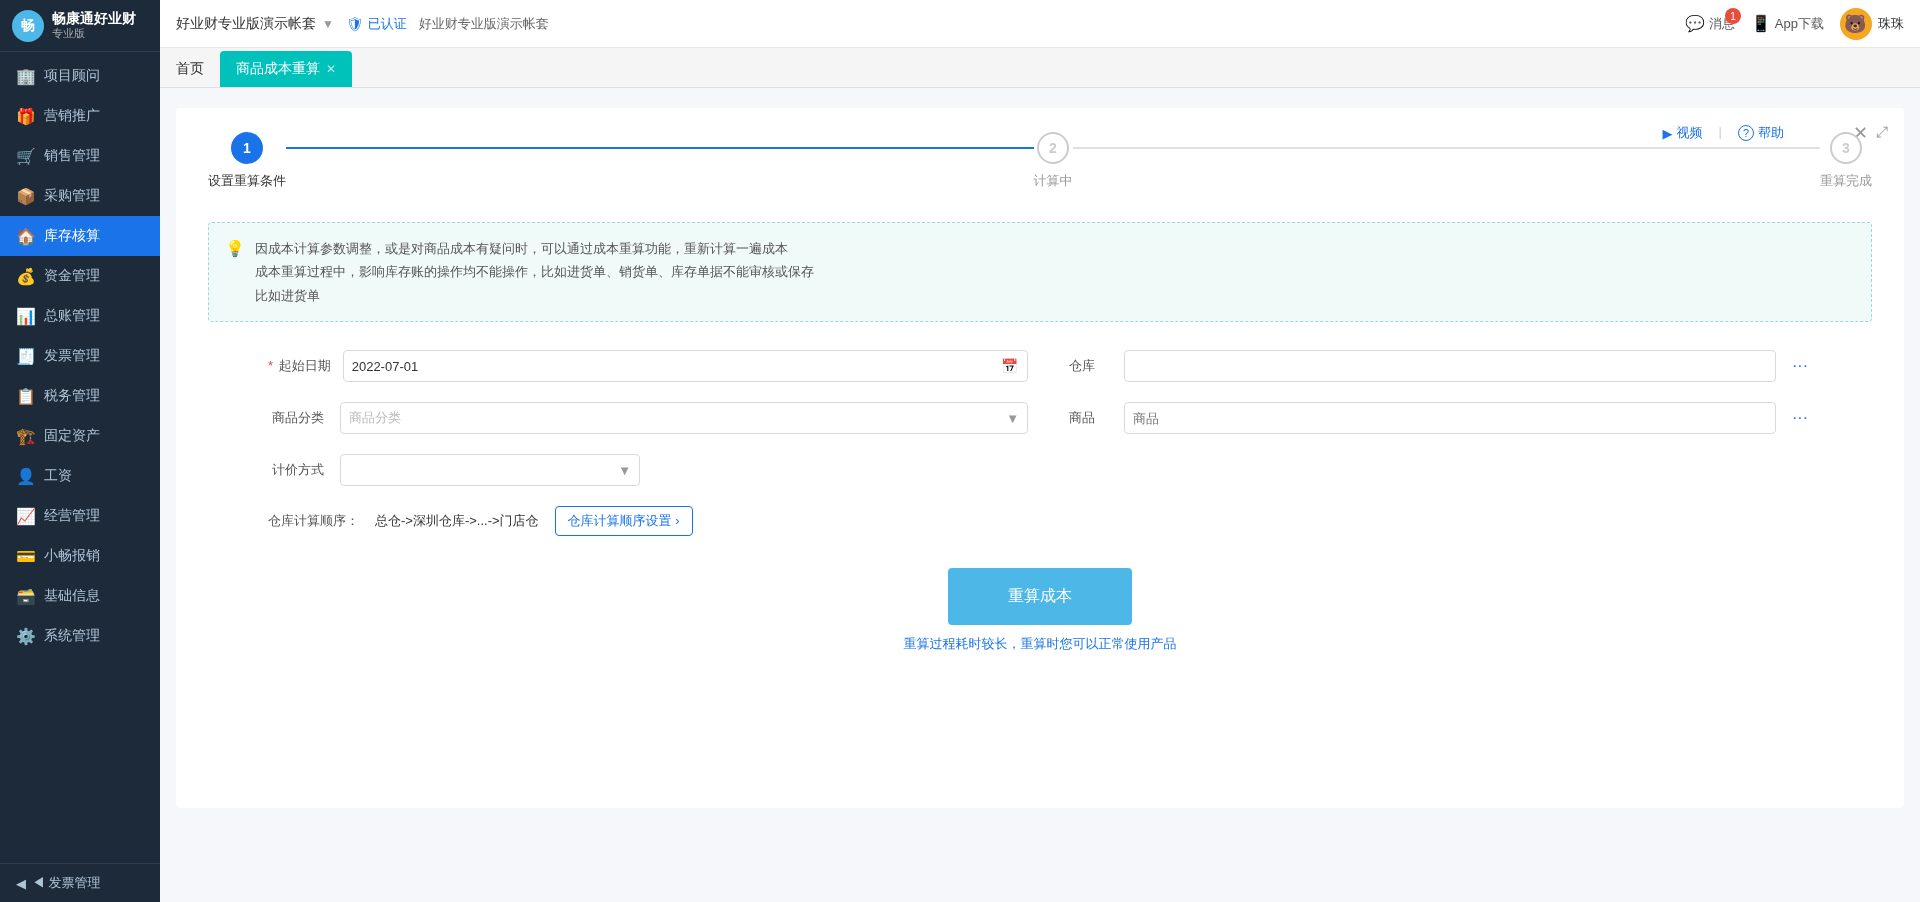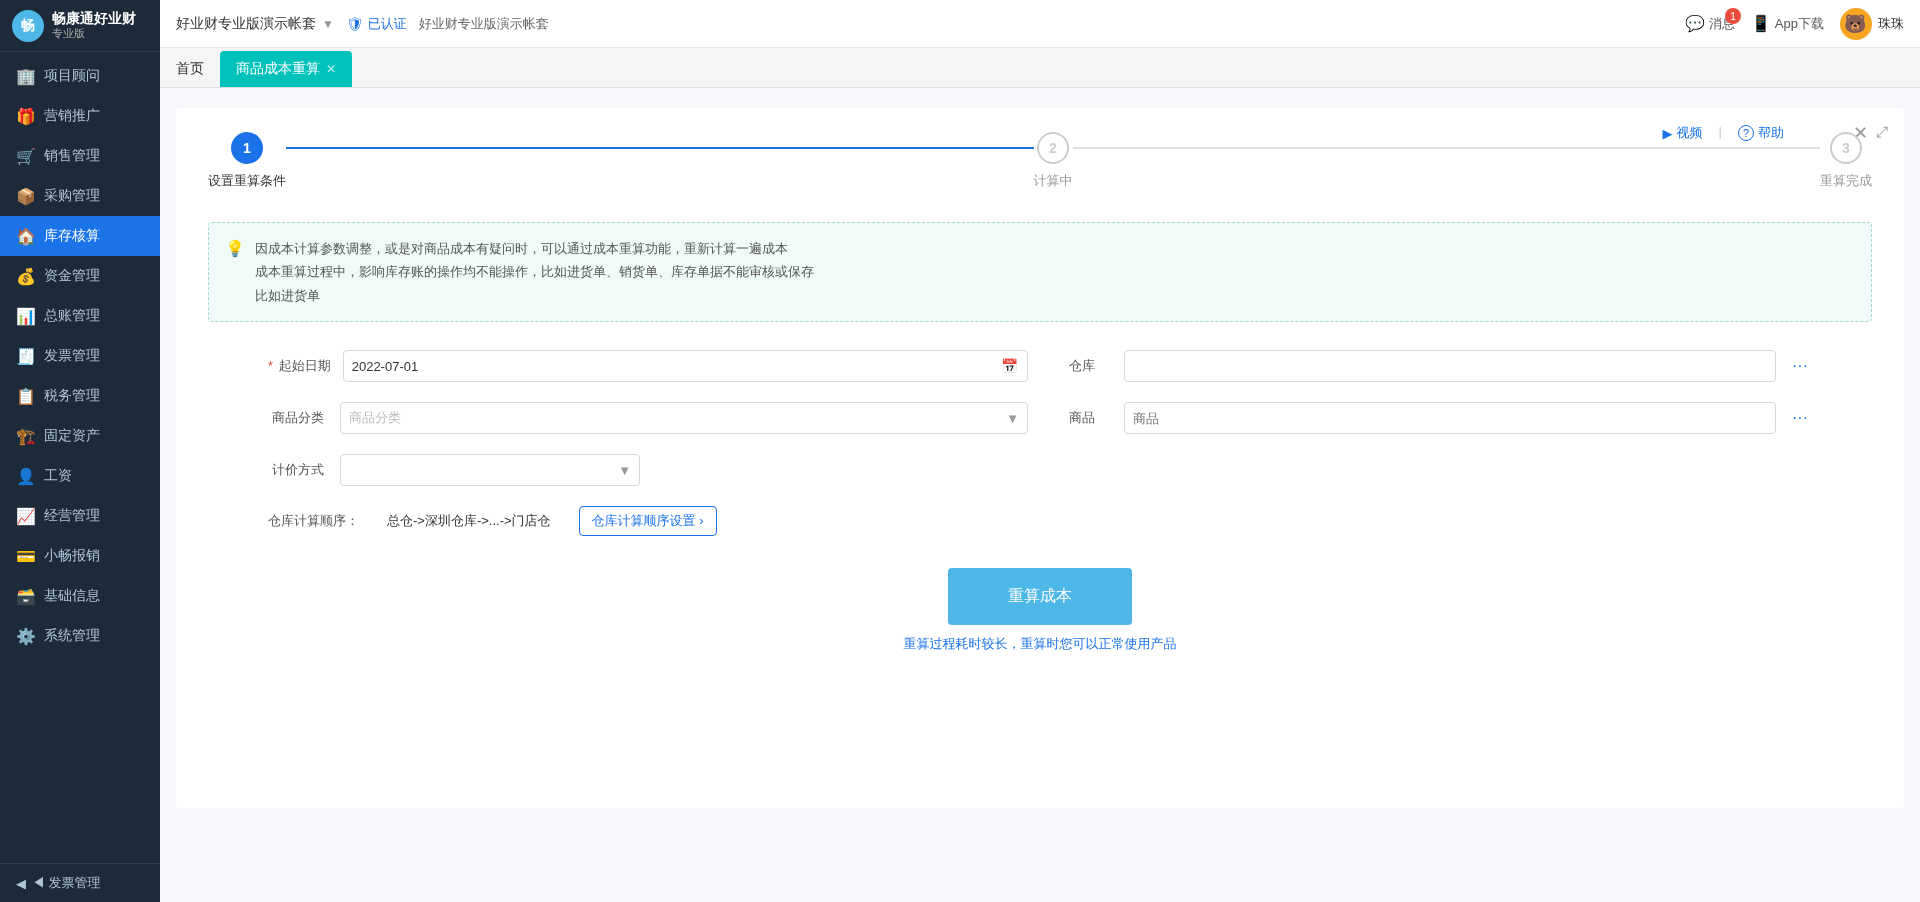--- a/index.html
+++ b/index.html
@@ -291,21 +291,21 @@
     }
     .form-select .chevron { color: #999; }
 
     .form-dots { color: #1a73e8; font-size: 16px; cursor: pointer; padding: 4px; }
 
     
     .warehouse-row {
       display: flex;
       align-items: center;
       margin-bottom: 20px;
-      gap: 28px;
+      gap: 16px;
     }
     .warehouse-label { font-size: 13px; color: #555; min-width: 80px; }
     .warehouse-value { font-size: 13px; color: #333; }
     .warehouse-btn {
       background: white;
       border: 1px solid #1a73e8;
       color: #1a73e8;
       border-radius: 4px;
       padding: 5px 12px;
       font-size: 13px;

